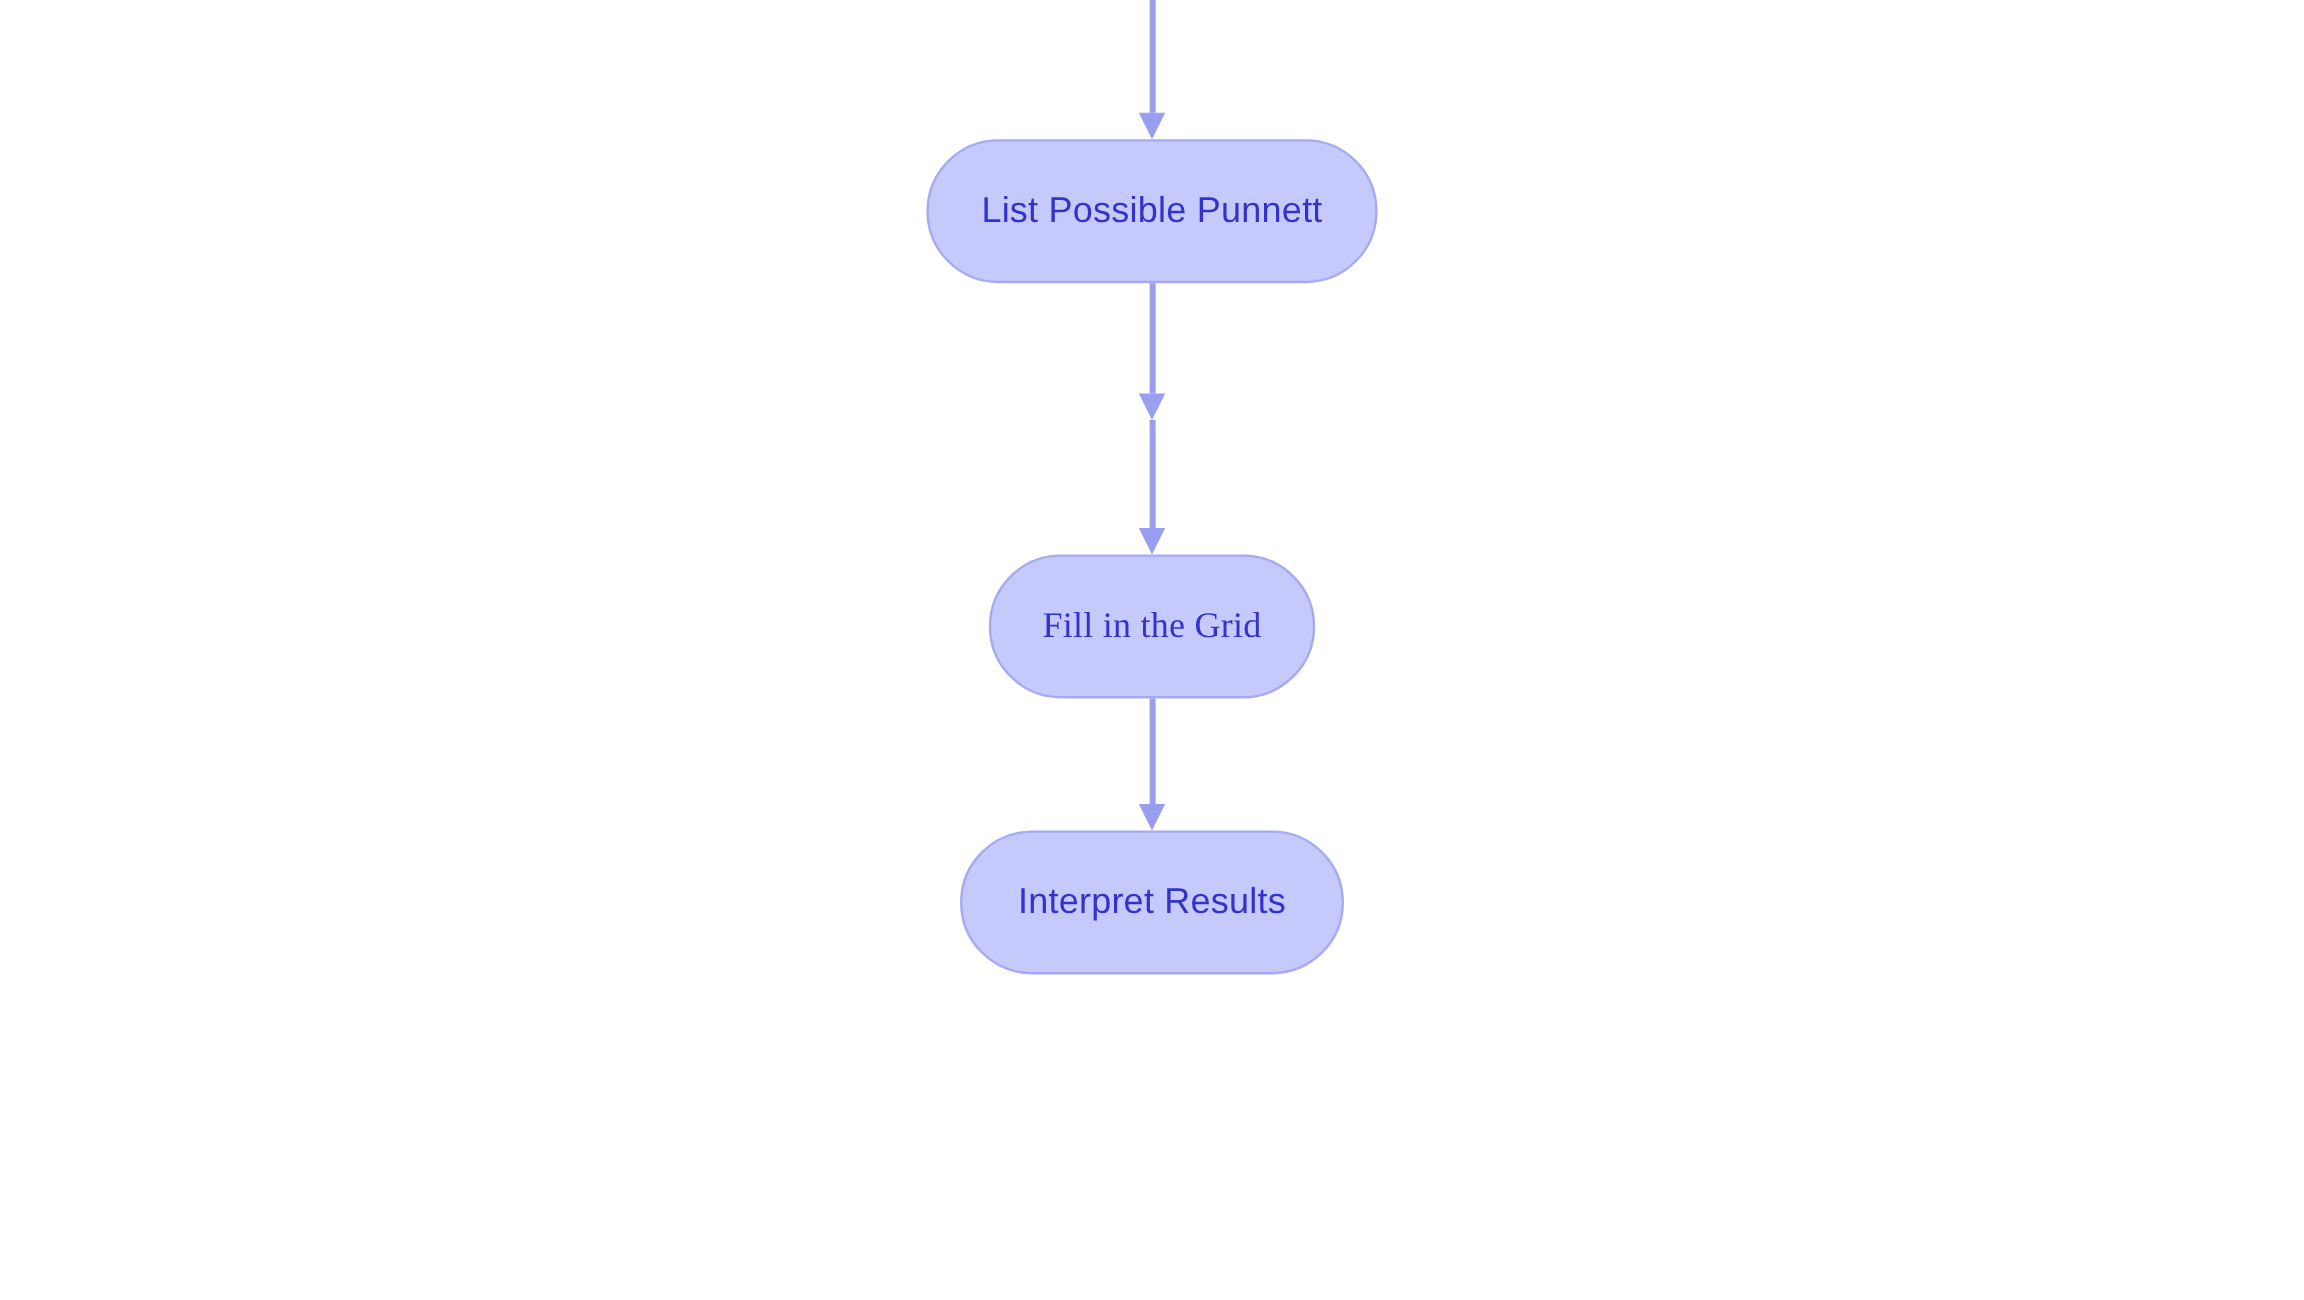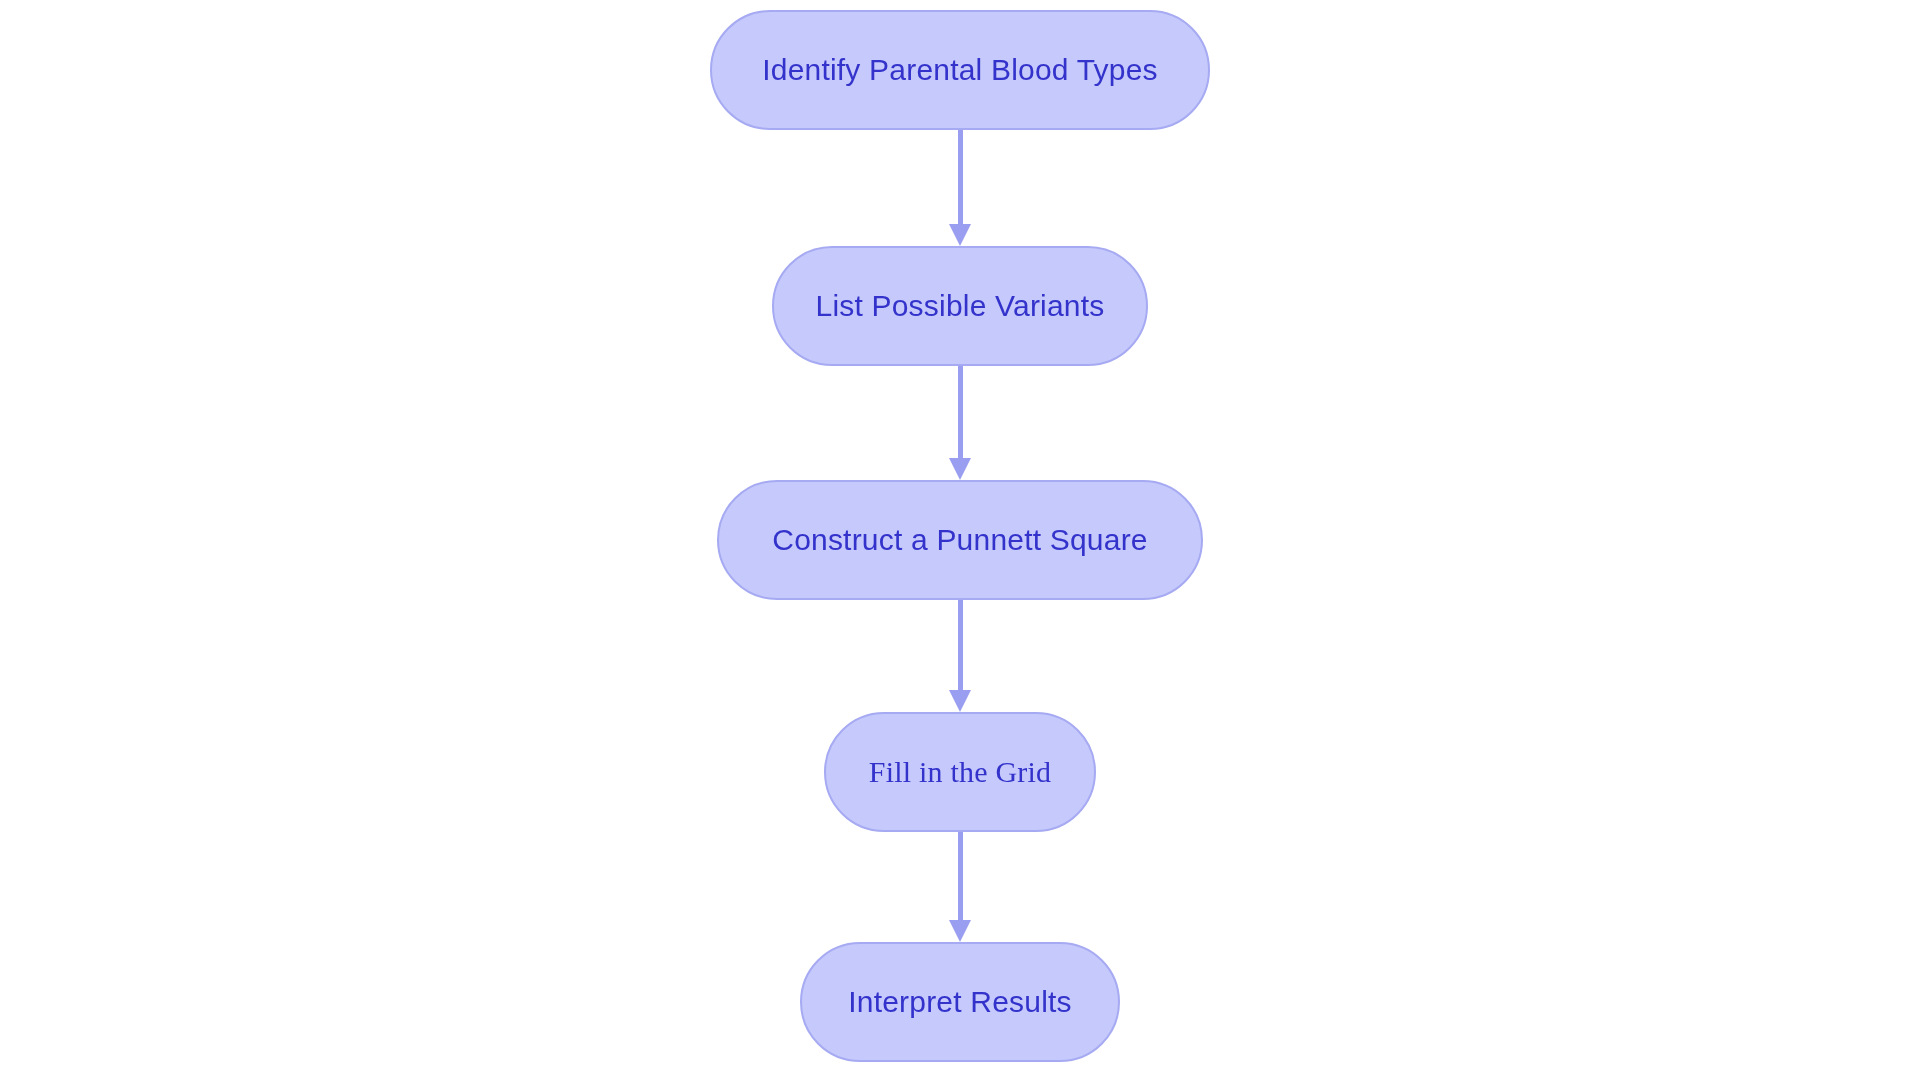--- a/index.html
+++ b/index.html
@@ -83,41 +83,35 @@
   .node-3 { width: 272px; font-family: Liberation Serif, serif; }
   .conn-3 { height: 110px; }
   .node-4 { width: 320px; }
 </style>
 </head>
 <body>
 
 <div id="flowchart-canvas">
   <div class="flow-column">
 
-    <div class="flow-node node-0">
-      <span>Identify Parental Blood Types</span>
-    </div>
 
     <div class="flow-connector conn-0">
       <div class="connector-line"></div>
       <div class="connector-head"></div>
     </div>
 
     <div class="flow-node node-1">
-      <span>List Possible Variants</span>
+      <span>List Possible Punnett</span>
     </div>
 
     <div class="flow-connector conn-1">
       <div class="connector-line"></div>
       <div class="connector-head"></div>
     </div>
 
-    <div class="flow-node node-2">
-      <span>Construct a Punnett Square</span>
-    </div>
 
     <div class="flow-connector conn-2">
       <div class="connector-line"></div>
       <div class="connector-head"></div>
     </div>
 
     <div class="flow-node node-3">
       <span>Fill in the Grid</span>
     </div>
 

